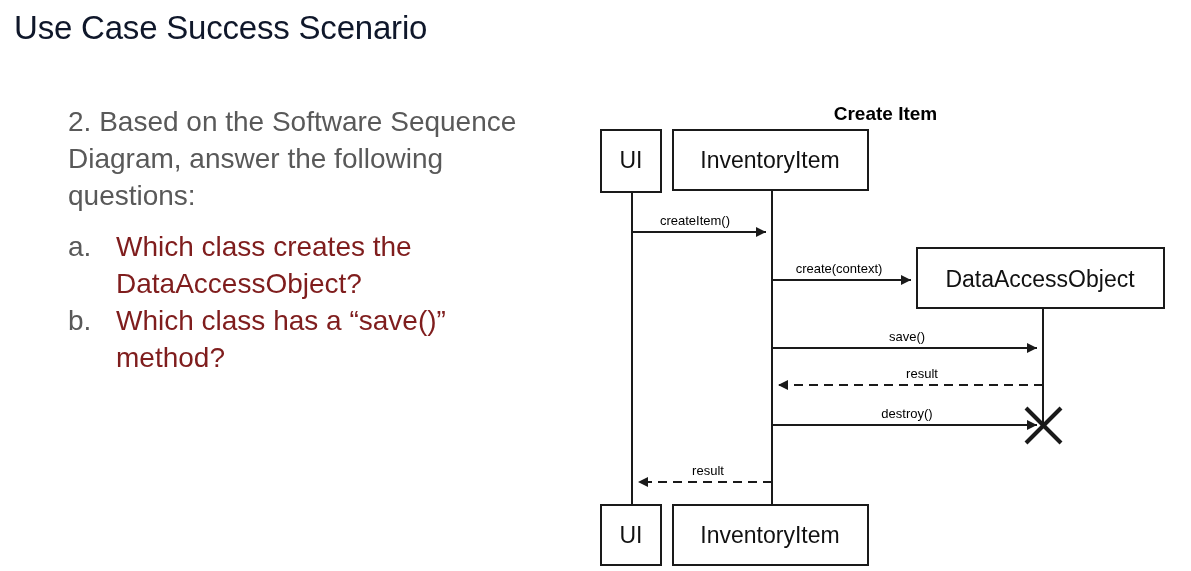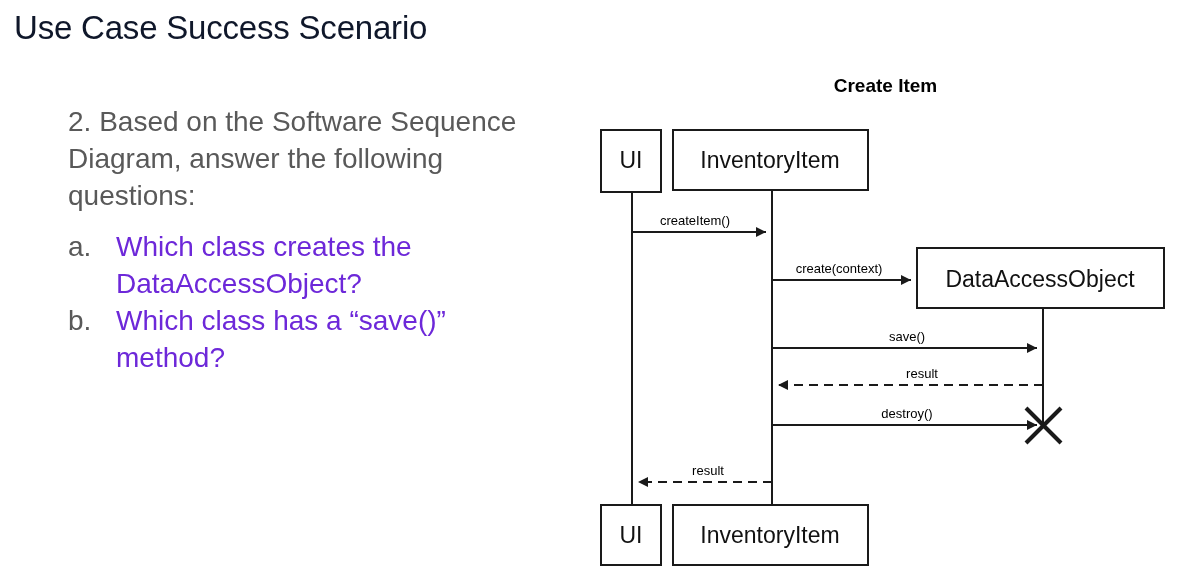--- a/index.html
+++ b/index.html
@@ -52,42 +52,42 @@
     align-items: flex-start;
     margin: 0 0 0 0;
   }
   .question-marker {
     width: 48px;
     flex: 0 0 48px;
     color: #595959;
   }
   .question-text {
     flex: 1 1 auto;
-    color: #6d28d9;
+    color: #7f1d1d;
   }
 
   
   #sequence-diagram {
     position: absolute;
     left: 580px;
     top: 60px;
     width: 611px;
     height: 511px;
   }
   #diagram-title {
     position: absolute;
     left: 0;
     top: 15px;
     width: 611px;
     text-align: center;
     font-size: 19px;
     font-weight: bold;
     color: #000000;
   }
-  #diagram-title-inner { display: inline-block; }
+  #diagram-title-inner { display: inline-block; margin-top: 28px; }
 
   #diagram-svg {
     position: absolute;
     left: 0;
     top: 0;
     width: 611px;
     height: 511px;
   }
 
   .lifeline-box-label {

